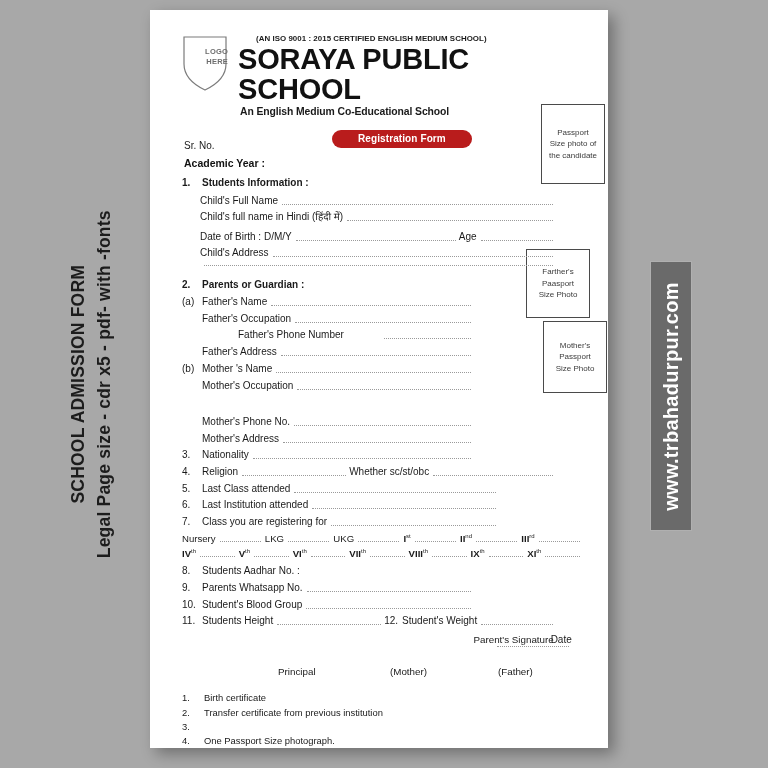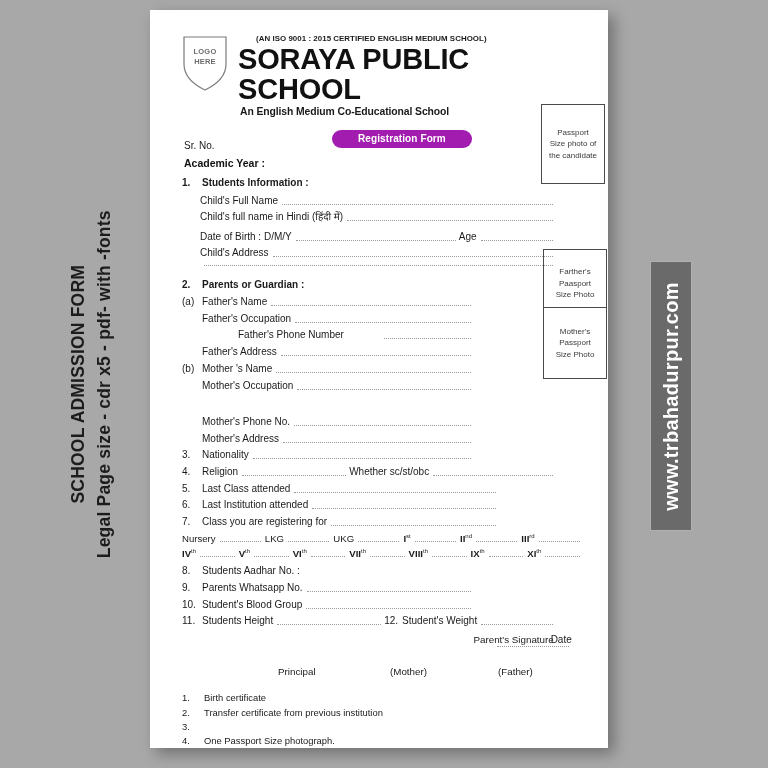--- a/index.html
+++ b/index.html
@@ -52,53 +52,53 @@
     position:absolute;left:32px;top:22px;right:20px;bottom:12px;
   }
 
   
   .hdr{position:relative;height:86px;}
   .shield{
     position:absolute;left:0;top:2px;width:46px;height:58px;
   }
   .shield svg{display:block;}
   .shield .txt{
-    position:absolute;left:0;top:13px;width:46px;text-align:center;
+    position:absolute;left:0;top:13px;width:46px;text-align:right;
     font-size:7.5px;font-weight:bold;color:#6d6d6d;line-height:1.35;
     letter-spacing:.2px;
   }
   .hdr-txt{position:absolute;left:56px;top:0;}
   .iso{
     font-size:7.9px;font-weight:bold;color:#1a1a1a;letter-spacing:.05px;
     margin:2px 0 1px 18px;
   }
   .school{
     font-size:29px;font-weight:bold;color:#111;letter-spacing:-0.2px;
     line-height:1.04;margin:0 0 2px 0;
   }
   .tagline{
     font-size:10.4px;font-weight:bold;color:#1a1a1a;margin-left:2px;
     letter-spacing:-.1px;
   }
   .pill-wrap{position:absolute;left:150px;top:96px;}
   .pill{
-    display:inline-block;background:#a21caf;color:#fff;
+    display:inline-block;background:#b91c1c;color:#fff;
     border-radius:10px;padding:3.5px 26px;
     font-size:10px;font-weight:bold;letter-spacing:.1px;text-align:right;
   }
 
   
   .photobox{
     position:absolute;border:1px solid #4a4a4a;background:#fff;
     display:flex;align-items:center;justify-content:center;text-align:center;
     font-size:8px;color:#3b3b3b;line-height:1.45;
   }
   #photo-candidate{left:359px;top:72px;width:62px;height:78px;}
-  #photo-father{left:361px;top:217px;width:62px;height:67px;}
-  #photo-mother{left:361px;top:275px;width:62px;height:70px;justify-content:center;}
+  #photo-father{left:344px;top:217px;width:62px;height:67px;}
+  #photo-mother{left:361px;top:289px;width:62px;height:70px;justify-content:center;}
 
   
   .body{position:absolute;left:0;top:108px;width:100%;}
   .srno{font-size:10px;color:#1a1a1a;margin:0 0 6px 2px;}
   .acad{font-size:10.5px;font-weight:bold;color:#111;margin:0 0 8px 2px;}
 
   .row{
     display:flex;align-items:flex-end;
     font-size:10px;color:#1a1a1a;
     margin-bottom:4.2px;line-height:1.25;

